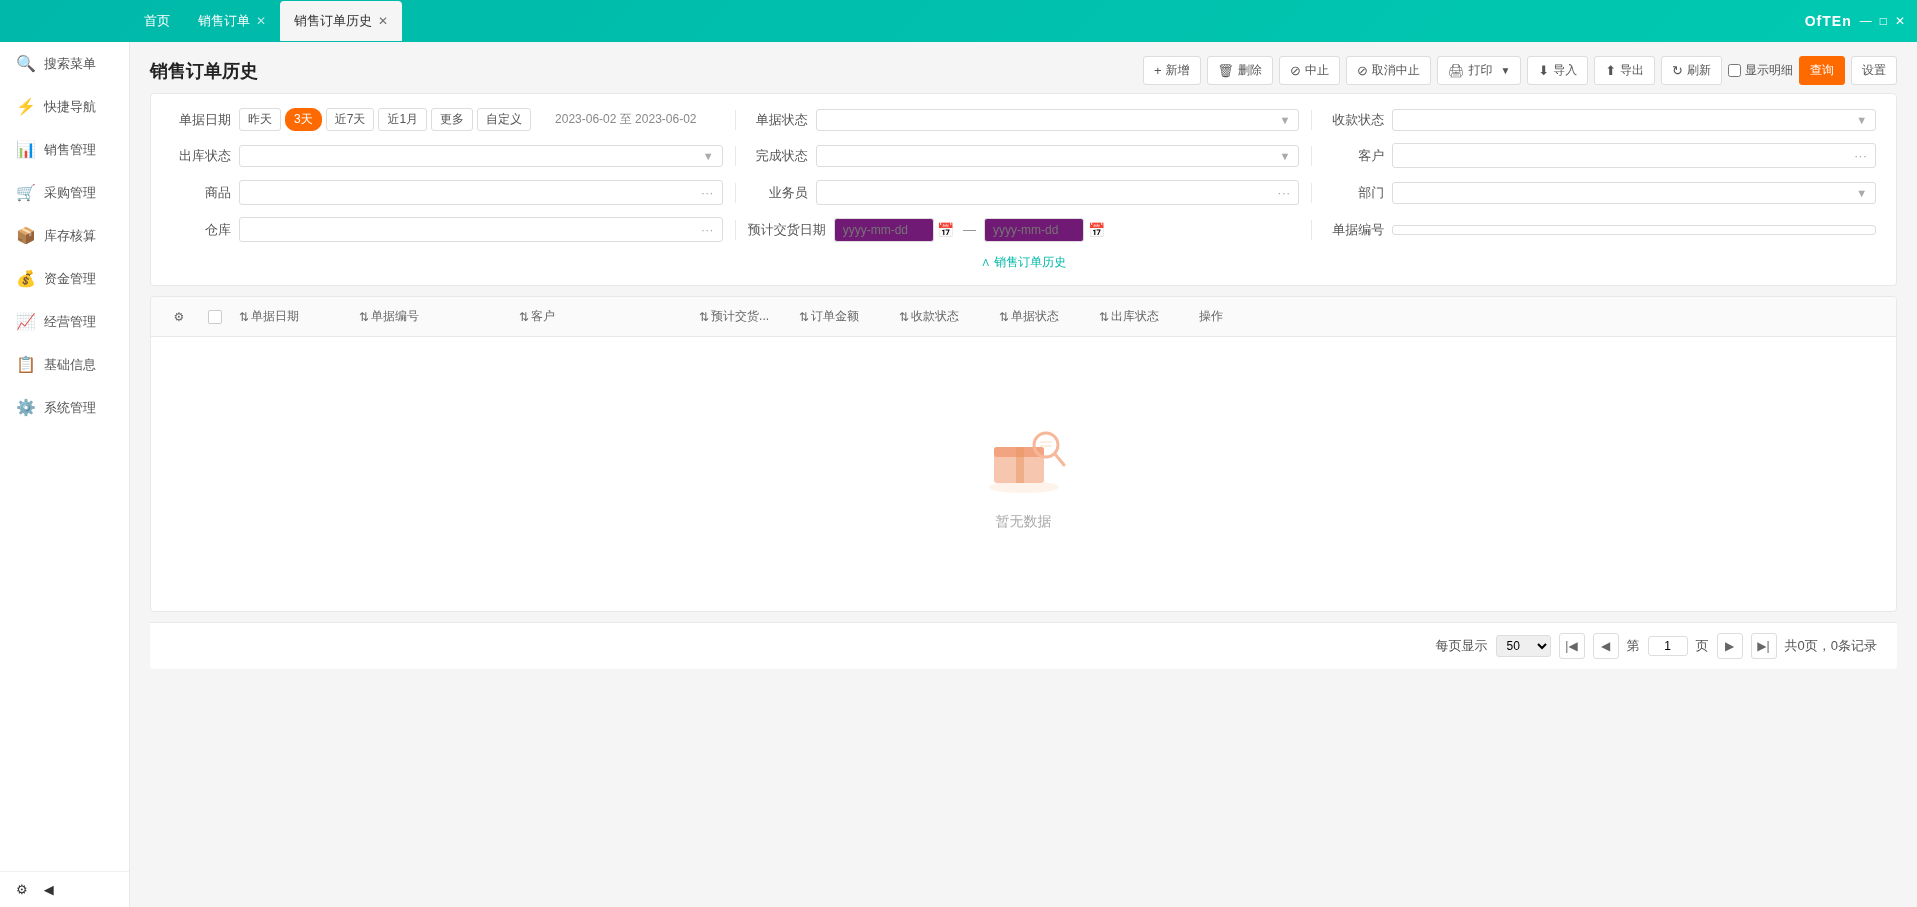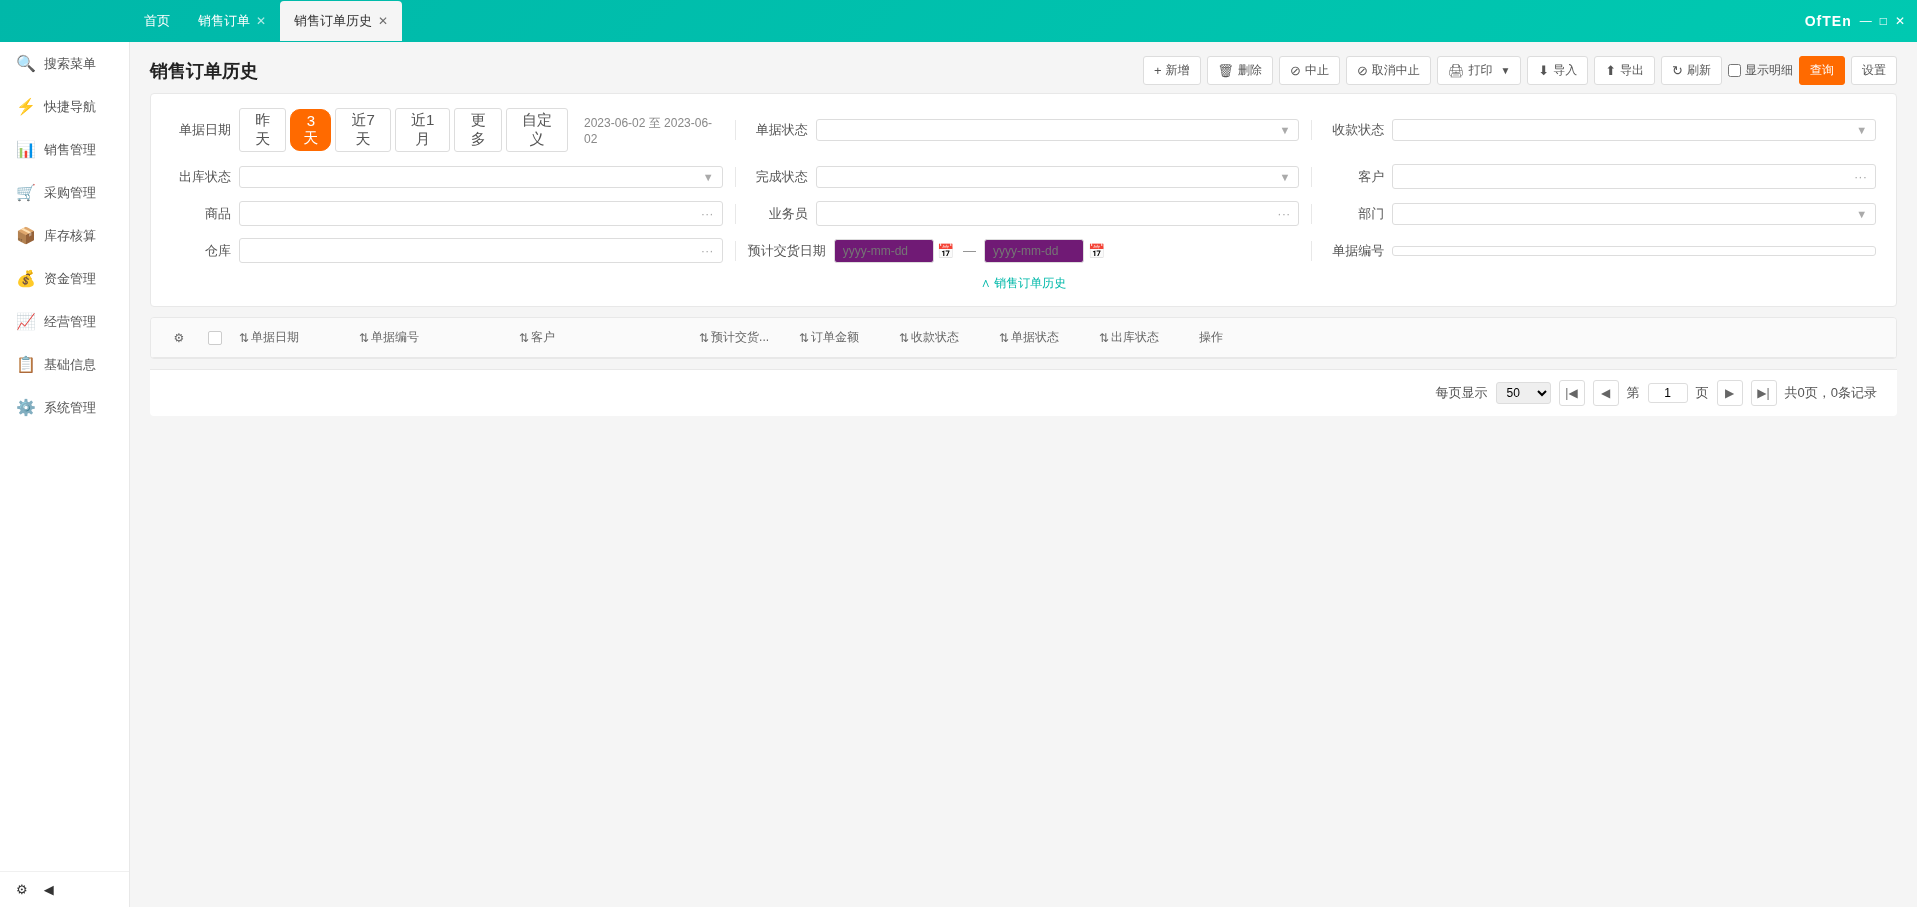--- a/index.html
+++ b/index.html
@@ -170,34 +170,34 @@
       flex: 1;
       display: flex;
       align-items: center;
       gap: 4px;
     }
     .date-btn {
       padding: 2px 8px;
       border-radius: 3px;
       border: 1px solid #ddd;
       background: #fff;
-      font-size: 15px;
+      font-size: 12px;
       cursor: pointer;
       color: #555;
     }
     .date-btn.active {
       background: #ff6a00;
       color: #fff;
       border-color: #ff6a00;
       border-radius: 10px;
     }
     .date-range-text {
       font-size: 12px;
       color: #888;
-      margin-left: 12px;
+      margin-left: 20px;
     }
     .filter-select {
       flex: 1;
       display: flex;
       align-items: center;
       border: 1px solid #ddd;
       border-radius: 3px;
       padding: 4px 8px;
       background: #fff;
       cursor: pointer;
@@ -646,20 +646,40 @@
         </div>
         <div class="th-cell th-outbound">
           <span>⇅</span>
           <span>出库状态</span>
         </div>
         <div class="th-cell th-action">
           <span>操作</span>
         </div>
       </div>
 
+      <div class="empty-state">
+        <div class="empty-icon">
+          <svg width="100" height="80" viewBox="0 0 100 80" xmlns="http://www.w3.org/2000/svg">
+
+            <ellipse cx="50" cy="70" rx="35" ry="6" fill="#fde8d8" opacity="0.5"></ellipse>
+
+            <rect x="20" y="30" width="50" height="36" rx="3" fill="#f5b89a" opacity="0.8"></rect>
+            <rect x="20" y="30" width="50" height="10" rx="3" fill="#f0a07a" opacity="0.9"></rect>
+
+            <rect x="42" y="30" width="8" height="36" fill="#e8955f" opacity="0.5"></rect>
+
+            <circle cx="72" cy="28" r="12" fill="none" stroke="#f5b89a" stroke-width="3"></circle>
+            <line x1="81" y1="37" x2="90" y2="48" stroke="#f5b89a" stroke-width="3" stroke-linecap="round"></line>
+
+            <line x1="66" y1="25" x2="78" y2="25" stroke="#fde8d8" stroke-width="1.5"></line>
+            <line x1="66" y1="29" x2="78" y2="29" stroke="#fde8d8" stroke-width="1.5"></line>
+          </svg>
+        </div>
+        <span>暂无数据</span>
+      </div>
     </div>
 
     <div class="pagination-bar">
       <span>每页显示</span>
       <select class="pagination-select">
         <option>50</option>
         <option>10</option>
         <option>20</option>
         <option>100</option>
       </select>

